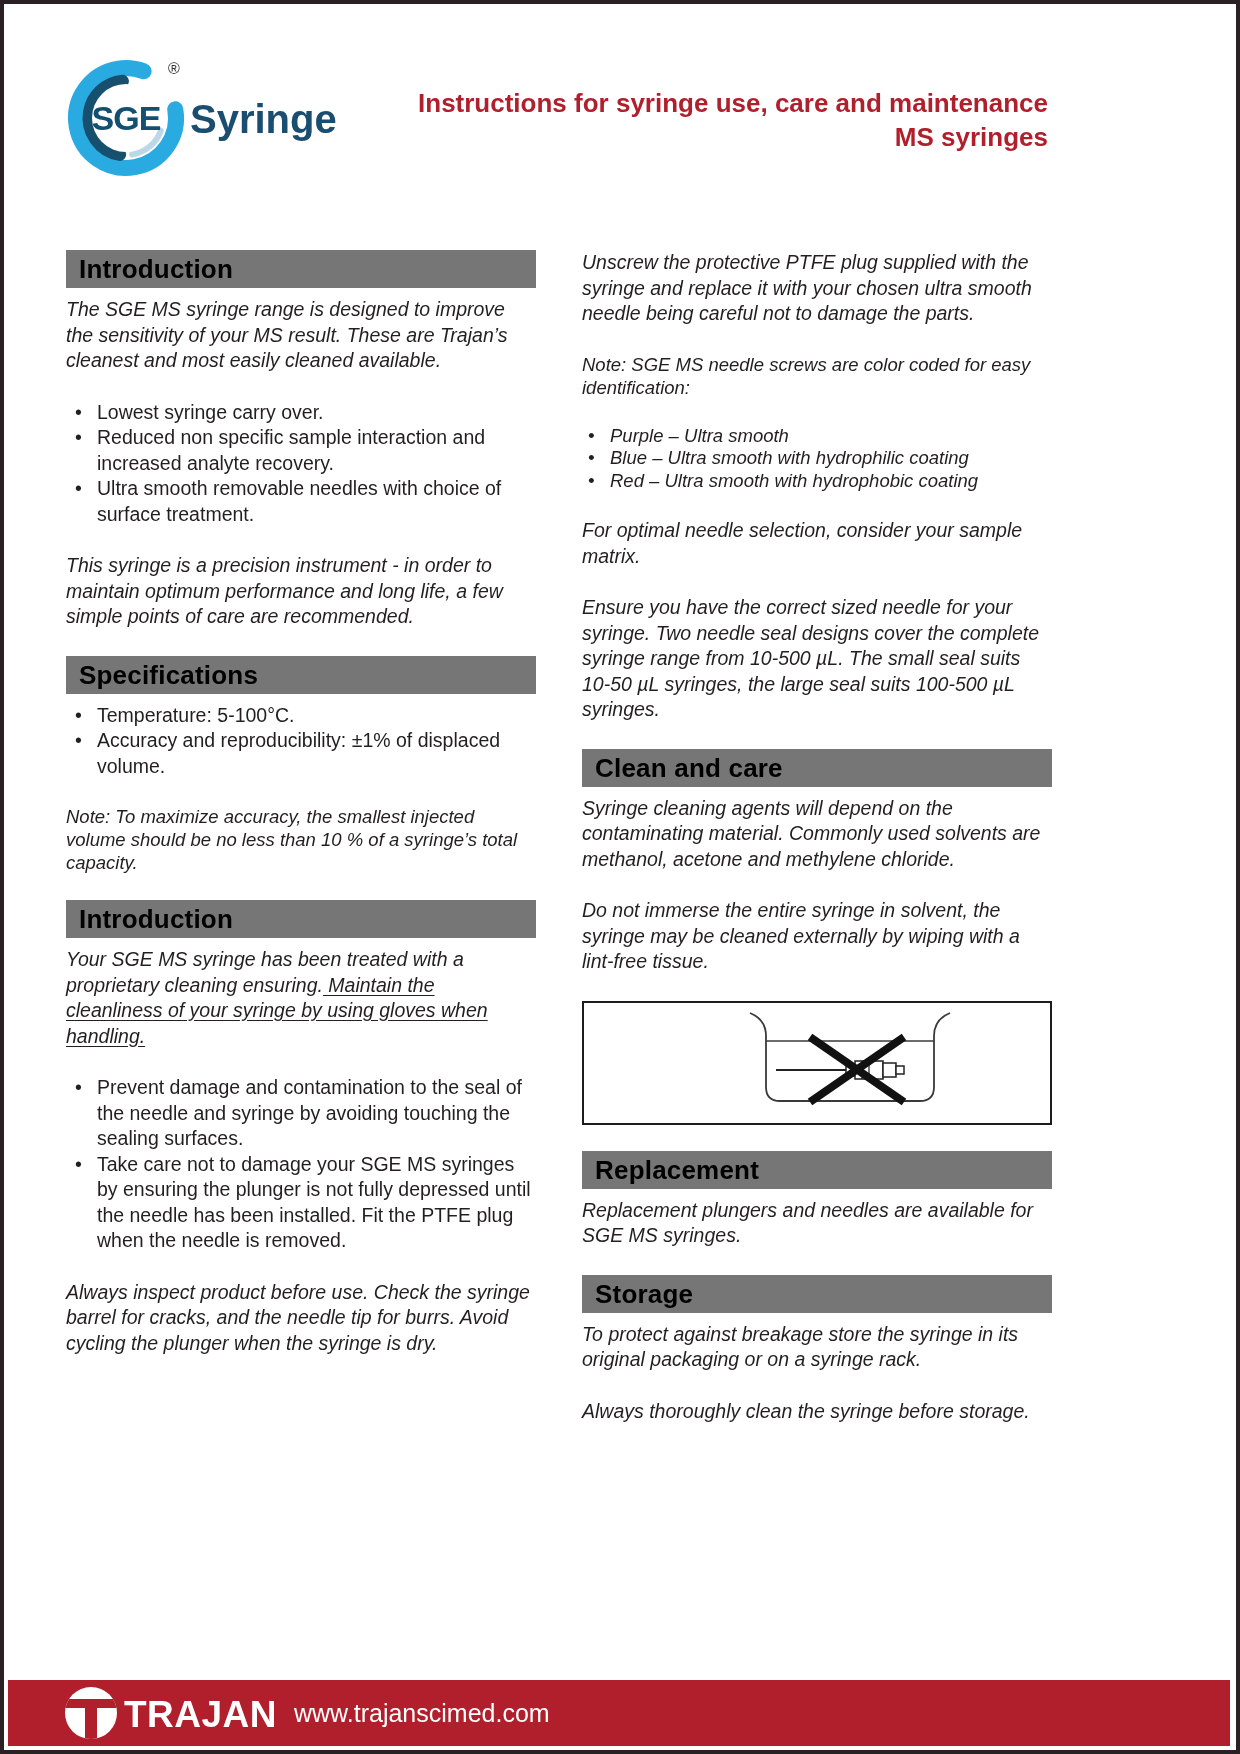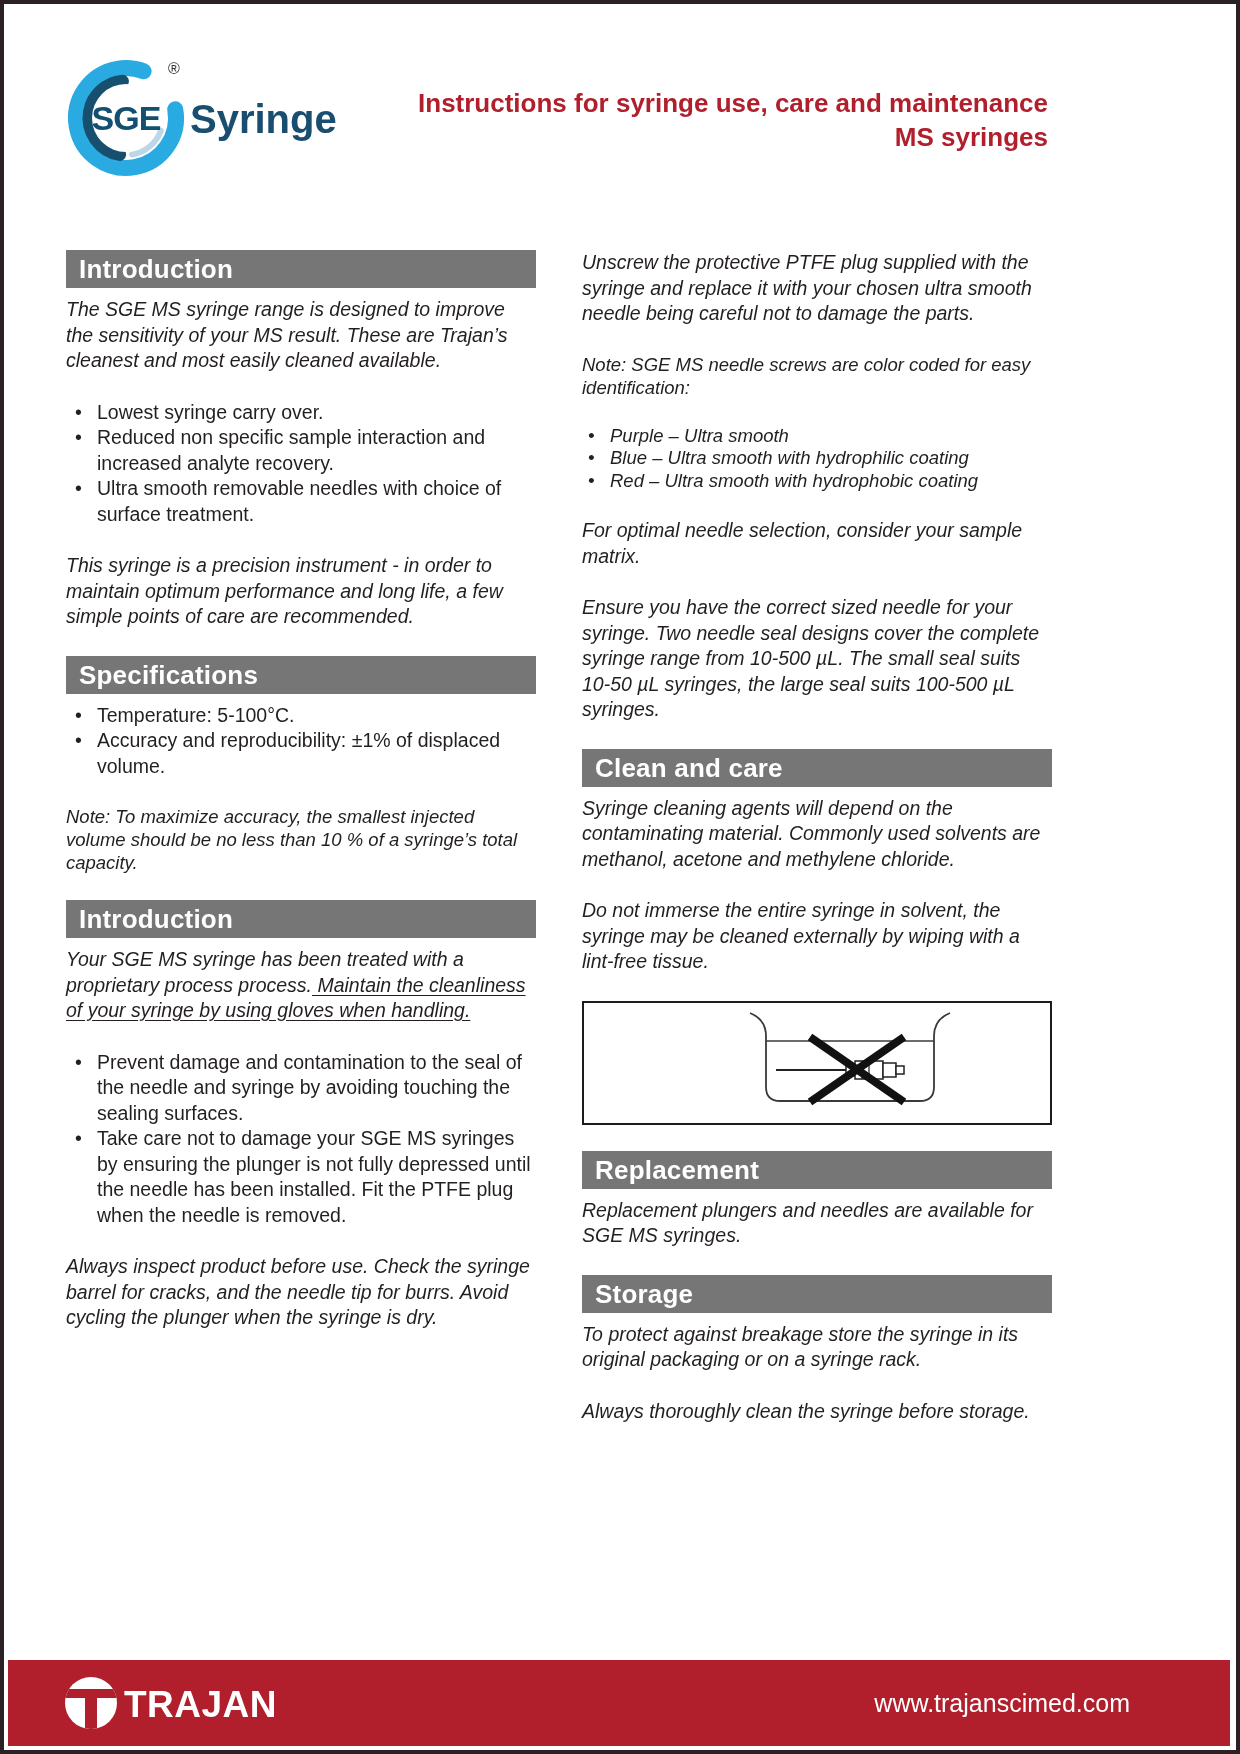--- a/index.html
+++ b/index.html
@@ -19,21 +19,21 @@
     position:absolute;top:82px;right:188px;
     text-align:right;color:#b01f2b;
     font-size:26px;line-height:34px;font-weight:bold;
   }
   
   .col{position:absolute;top:246px;width:470px;font-size:19.5px;line-height:25.5px;}
   .col-left{left:62px;}
   .col-right{left:578px;}
   .col p{margin:0 0 26px 0;font-style:italic;}
   .section-bar{
-    background:#767677;color:#ffffff;
+    background:#767677;color:#000000;
     height:38px;line-height:38px;
     font-size:26px;font-weight:bold;letter-spacing:.2px;
     padding-left:13px;
     margin:12px 0 9px 0;
   }
   .section-bar.first{margin-top:0;}
   ul.bullets{list-style:none;margin:0 0 26px 0;padding:0;}
   ul.bullets li{position:relative;padding-left:31px;}
   ul.bullets li::before{content:"\2022";position:absolute;left:9px;top:0;}
   .note{font-style:italic;font-size:18.5px;line-height:23px;margin:0 0 26px 0;}
@@ -45,23 +45,23 @@
   .u{text-decoration:underline;text-underline-offset:3px;}
   
   .diagram-box{
     border:2px solid #1c1c1c;
     height:120px;width:466px;
     margin:0 0 26px 0;
   }
   
   .footer-bar{
     position:absolute;left:4px;bottom:4px;
-    width:1222px;height:86px;
+    width:1222px;height:66px;
     background:#b01f2b;
-    display:flex;align-items:center;justify-content:space-between;
+    display:flex;align-items:center;justify-content:flex-start;
     box-sizing:border-box;
     padding:0 100px 0 56px;
   }
   .footer-url{color:#ffffff;font-size:25px;font-weight:normal;text-decoration:none;}
 </style>
 </head>
 <body>
 
 <div class="page">
 
@@ -97,21 +97,21 @@
     <p>This syringe is a precision instrument - in order to maintain optimum performance and long life, a few simple points of care are recommended.</p>
 
     <div class="section-bar">Specifications</div>
     <ul class="bullets">
       <li>Temperature: 5-100°C.</li>
       <li>Accuracy and reproducibility: ±1% of displaced volume.</li>
     </ul>
     <p class="note">Note: To maximize accuracy, the smallest injected volume should be no less than 10 % of a syringe’s total capacity.</p>
 
     <div class="section-bar">Introduction</div>
-    <p><span>Your SGE MS syringe has been treated with a proprietary process process.</span><span class="u"> Maintain the cleanliness of your syringe by using gloves when handling.</span></p>
+    <p><span>Your SGE MS syringe has been treated with a proprietary cleaning ensuring.</span><span class="u"> Maintain the cleanliness of your syringe by using gloves when handling.</span></p>
     <ul class="bullets">
       <li>Prevent damage and contamination to the seal of the needle and syringe by avoiding touching the sealing surfaces.</li>
       <li>Take care not to damage your SGE MS syringes by ensuring the plunger is not fully depressed until the needle has been installed. Fit the PTFE plug when the needle is removed.</li>
     </ul>
     <p>Always inspect product before use. Check the syringe barrel for cracks, and the needle tip for burrs. Avoid cycling the plunger when the syringe is dry.</p>
 
   </div>
 
   <div class="col col-right">
 

